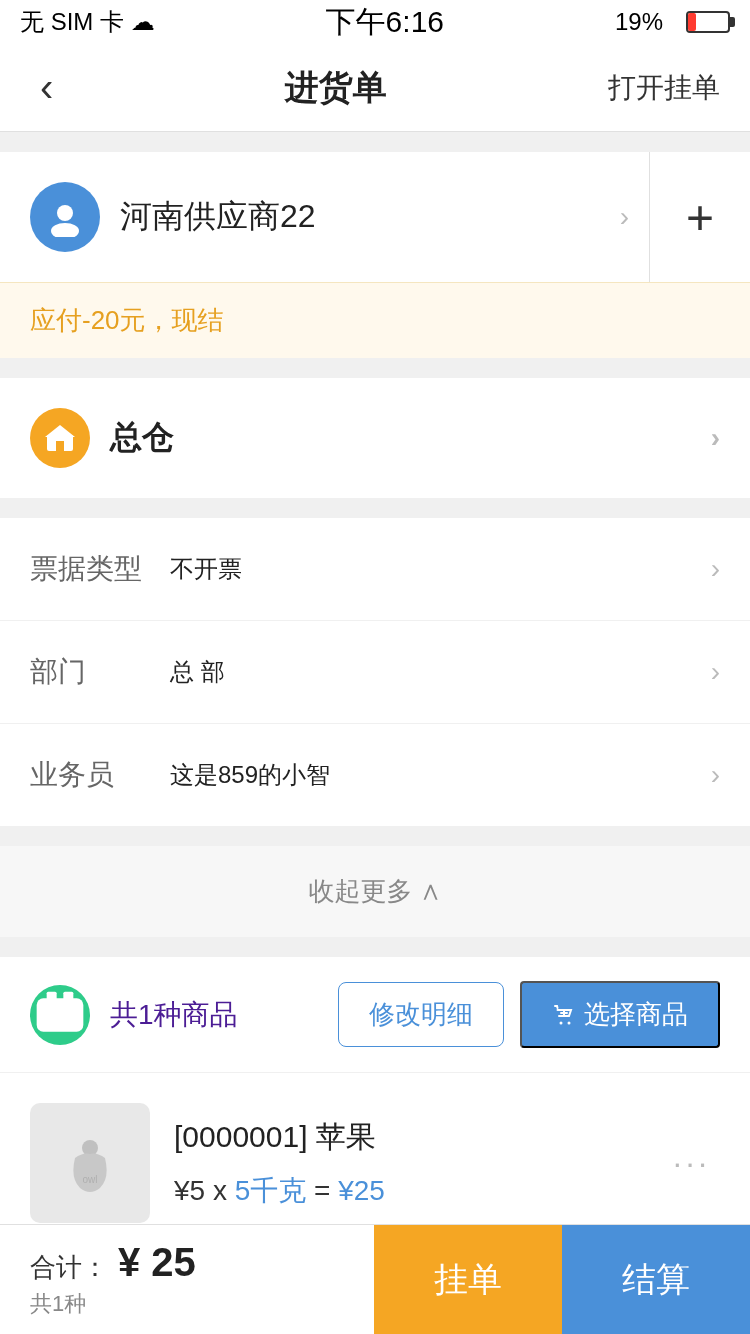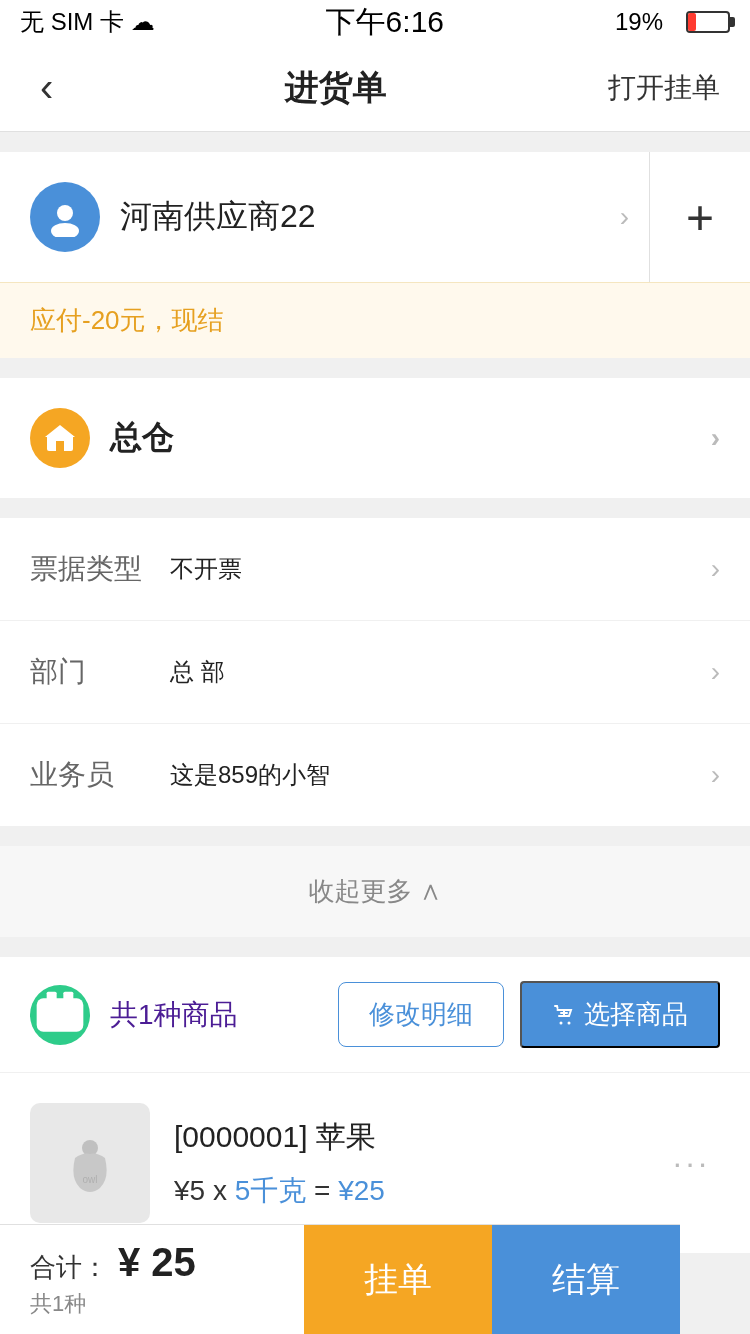--- a/index.html
+++ b/index.html
@@ -254,21 +254,21 @@
       color: #bbb;
       padding: 10px;
       cursor: pointer;
       letter-spacing: 2px;
     }
 
     
     .bottom-bar {
       position: fixed;
       bottom: 0;
-      width: 680px;
+      width: 750px;
       height: 110px;
       display: flex;
       align-items: stretch;
       background: #fff;
       border-top: 1px solid #e0e0e0;
     }
     .bottom-total {
       flex: 1;
       display: flex;
       flex-direction: column;

